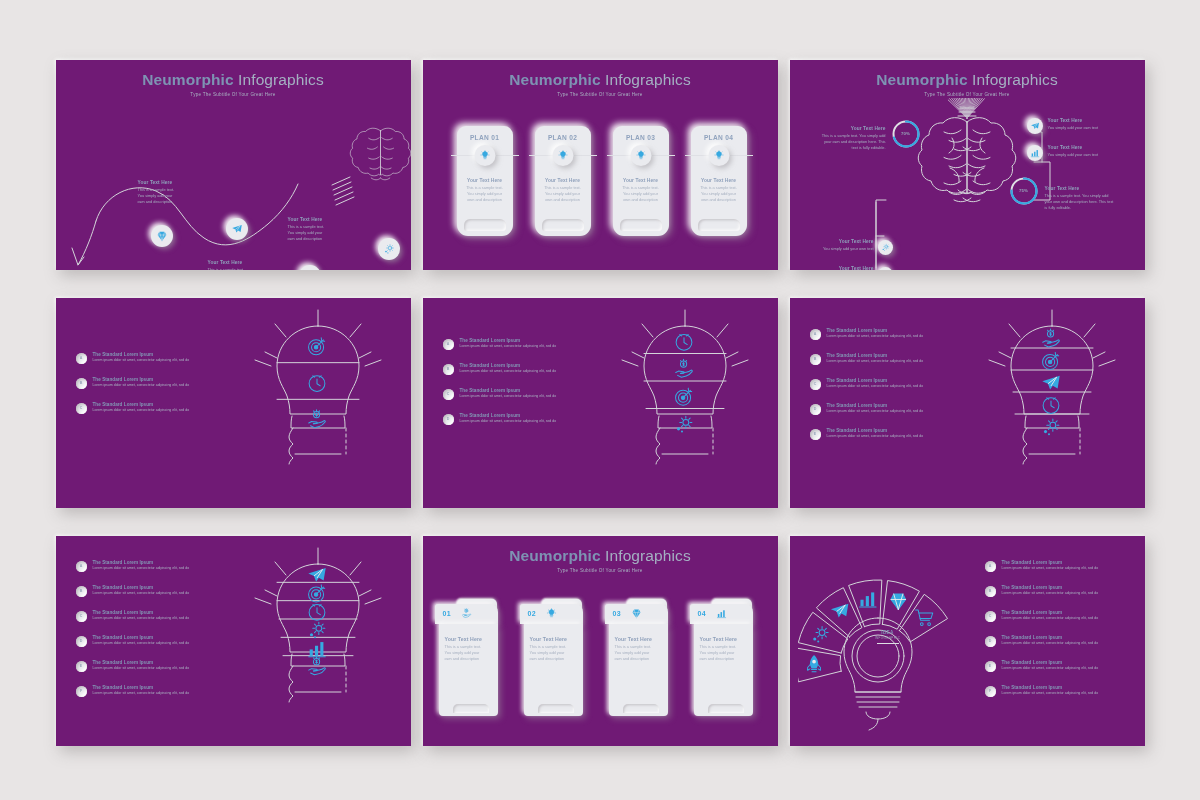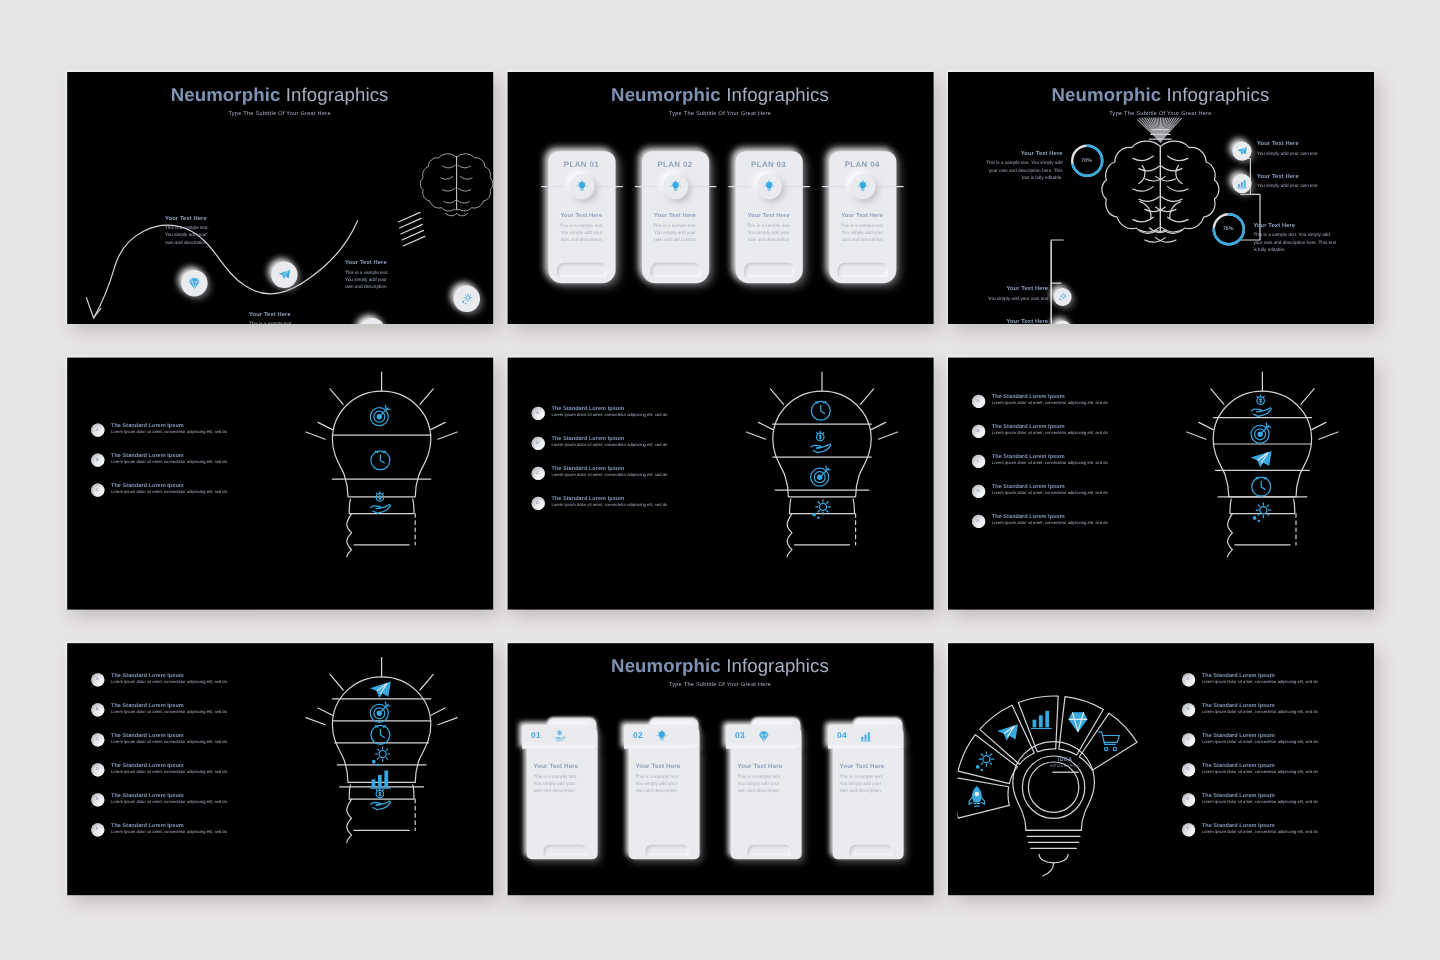--- a/index.html
+++ b/index.html
@@ -15,21 +15,21 @@
     display: grid;
     grid-template-columns: 355px 355px 355px;
     grid-template-rows: 210px 210px 210px;
     column-gap: 12px; row-gap: 28px;
     justify-content: center; align-content: center;
     padding-top: 5px;
   }
   .slide {
     position: relative;
     width: 355px; height: 210px;
-    background: #000000;
+    background: #701a75;
     box-shadow: 4px 6px 14px rgba(140,135,135,.45), -1px -1px 3px rgba(255,255,255,.9);
     overflow: hidden;
   }
 
   
   .title-wrap { position:absolute; left:0; right:0; top:11px; text-align:center; }
   .ttl { font-size: 15.5px; letter-spacing:.1px; color:#9aa7bb; }
   .ttl b { color:#7e93b3; font-weight:700; }
   .ttl span { font-weight:400; color:#a4b0c2; }
   .sub { font-size: 4.6px; color:#a9b3c3; margin-top:3px; letter-spacing:.25px; }

